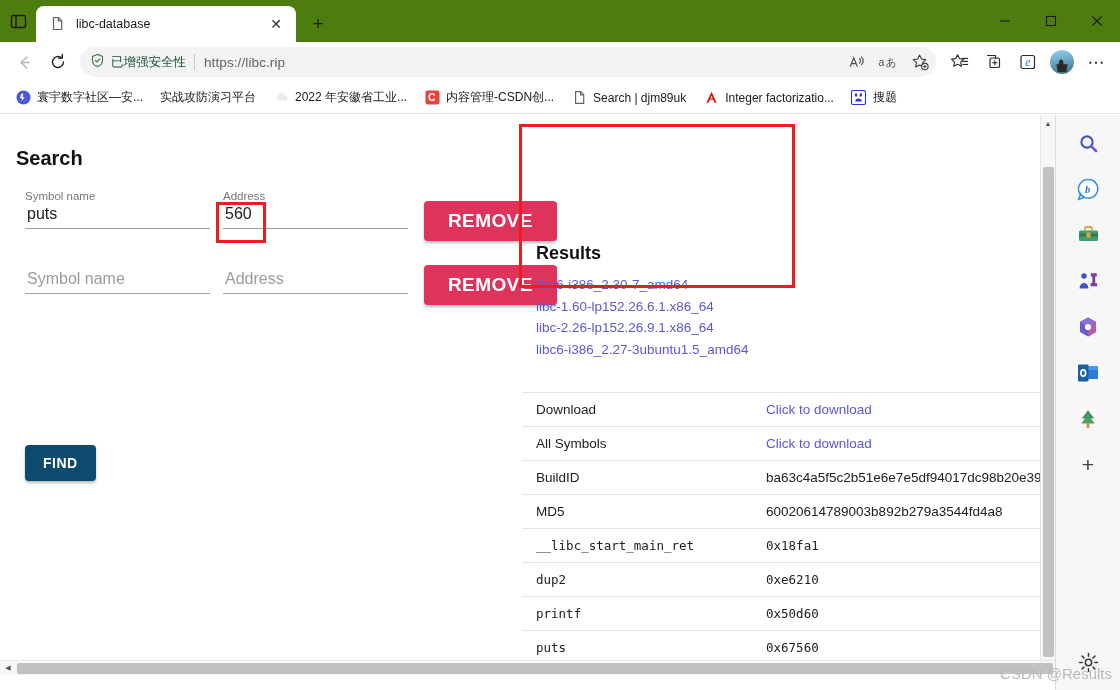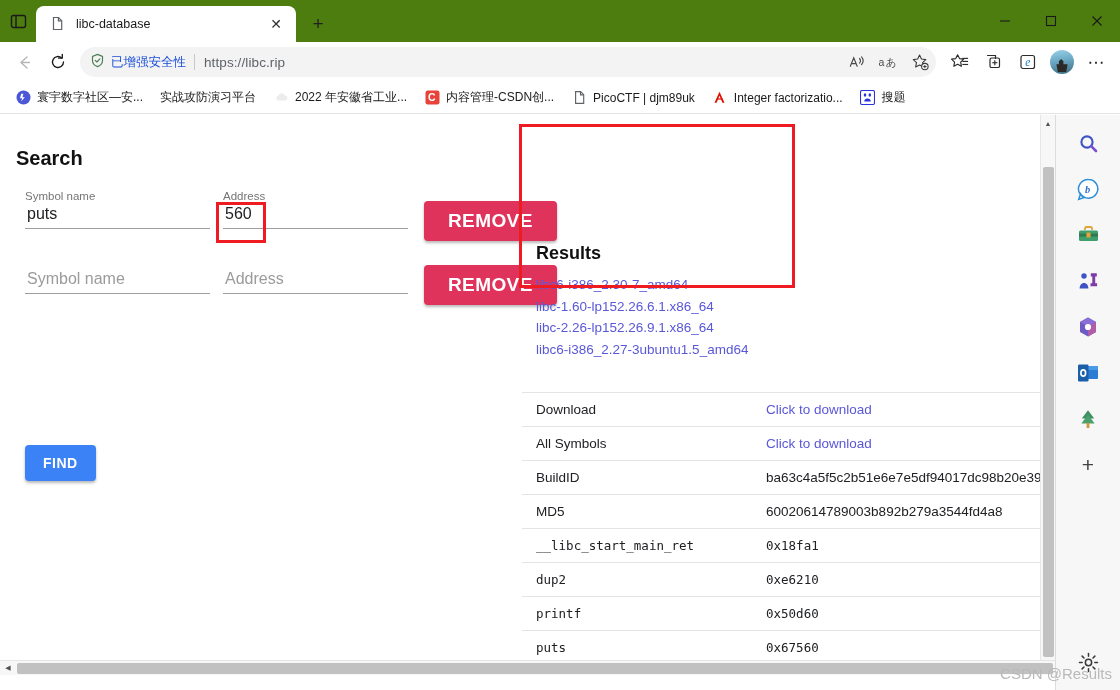--- a/index.html
+++ b/index.html
@@ -57,21 +57,21 @@
     width: 32px; height: 32px; border-radius: 4px; flex: 0 0 auto;
     display: flex; align-items: center; justify-content: center;
   }
   .omnibox {
     flex: 1 1 auto; height: 30px; background: #f3f3f3;
     border-radius: 15px; display: flex; align-items: center;
     margin: 0 6px 0 4px; padding-left: 10px; position: relative;
   }
   .secure-chip {
     display: flex; align-items: center; gap: 6px;
-    font-size: 12.5px; color: #1d4ed8; padding-right: 8px;
+    font-size: 12.5px; color: #14532d; padding-right: 8px;
   }
   .omni-sep {
     width: 1px; height: 16px; background: #c8c8c8; margin-right: 9px;
   }
   .url-text { font-size: 13.5px; color: #5f6368; letter-spacing: .1px; }
   .omni-right { margin-left: auto; display: flex; align-items: center; }
   .avatar {
     width: 24px; height: 24px; border-radius: 50%;
     background: linear-gradient(170deg,#9ad2e8 0%,#6ba8c4 45%,#3d6b80 100%);
     position: relative; overflow: hidden; flex: 0 0 auto;
@@ -132,21 +132,21 @@
   .field-line::placeholder { color: #9b9b9b; }
   .btn-remove {
     position: absolute; background: #e0335c; color: #fff;
     border: none; border-radius: 4px; font-size: 19px;
     font-weight: bold; letter-spacing: .4px; padding: 9px 24px;
     box-shadow: 0 2px 3px rgba(0,0,0,.28);
     font-family: "Liberation Sans", sans-serif;
   }
   .btn-find {
     position: absolute; left: 25px; top: 330px;
-    background: #3b82f6; color: #fff; border: none; border-radius: 4px;
+    background: #0c4a6e; color: #fff; border: none; border-radius: 4px;
     font-size: 14px; font-weight: bold; letter-spacing: .5px;
     padding: 10px 18px; box-shadow: 0 2px 3px rgba(0,0,0,.28);
     font-family: "Liberation Sans", sans-serif;
   }
 
   
   .results {
     position: absolute; left: 522px; top: 128px; width: 530px;
   }
   .results-title {
@@ -376,21 +376,21 @@
     </span>
     <span>内容管理-CSDN创...</span>
   </div>
   <div class="bm">
     <span class="bm-ico">
       <svg width="15" height="15" viewBox="0 0 15 15">
           <path d="M3.6 1.6h5l3.1 3.1v8.7h-8.1z" fill="none" stroke="#5f6368" stroke-width="1.15"></path>
           <path d="M8.5 1.7v3.2h3.1" fill="none" stroke="#5f6368" stroke-width="1.15"></path>
         </svg>
     </span>
-    <span>PicoCTF | djm89uk</span>
+    <span>Search | djm89uk</span>
   </div>
   <div class="bm">
     <span class="bm-ico">
       <svg width="15" height="15" viewBox="0 0 15 15">
           <path d="M7.5 1.8l5 11h-2.1l-2.9-7-2.9 7H2.5z" fill="#dd1100"></path>
           <line x1="4.6" y1="9" x2="10.4" y2="9" stroke="#dd1100" stroke-width="1.2"></line>
         </svg>
     </span>
     <span>Integer factorizatio...</span>
   </div>

